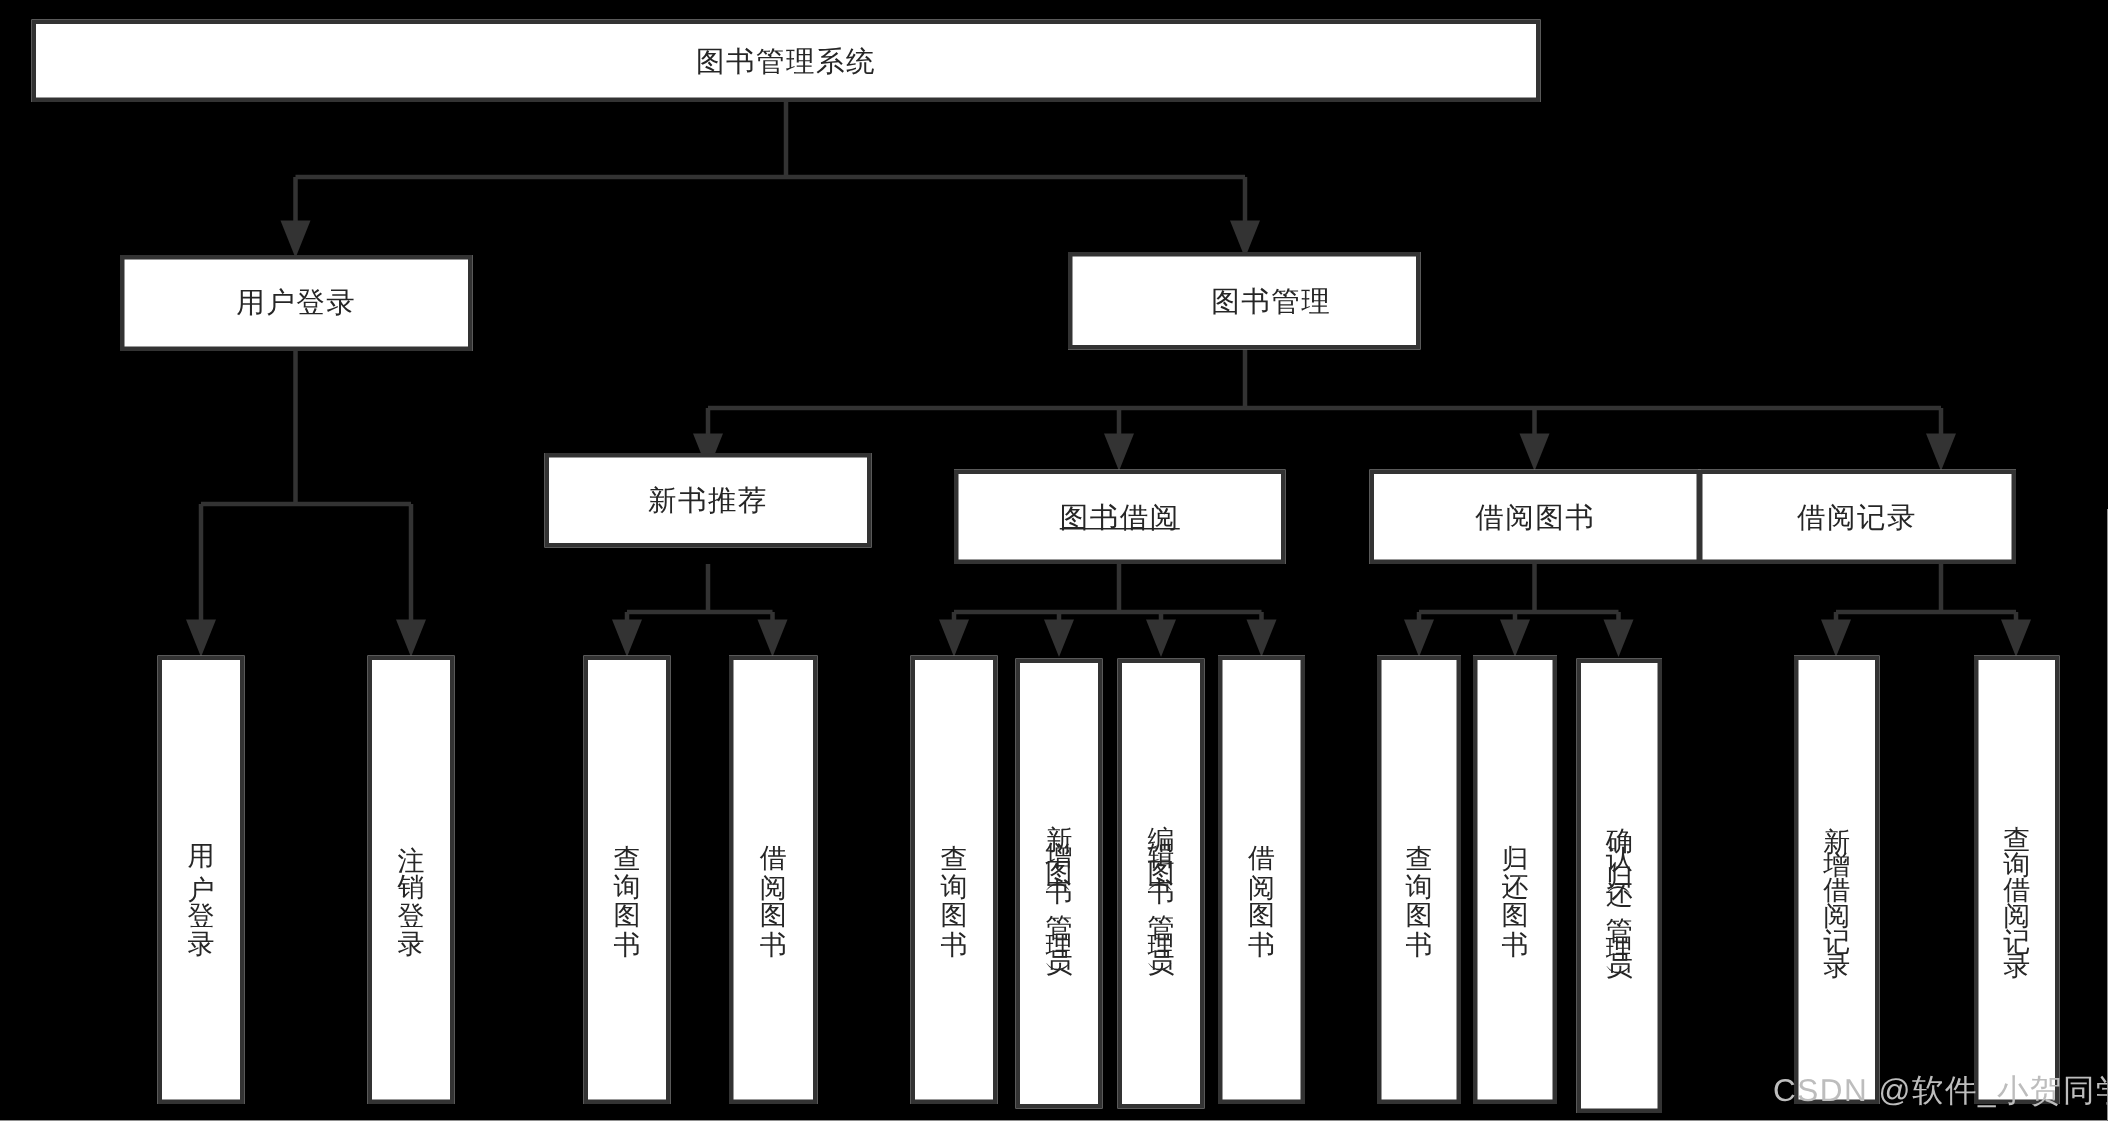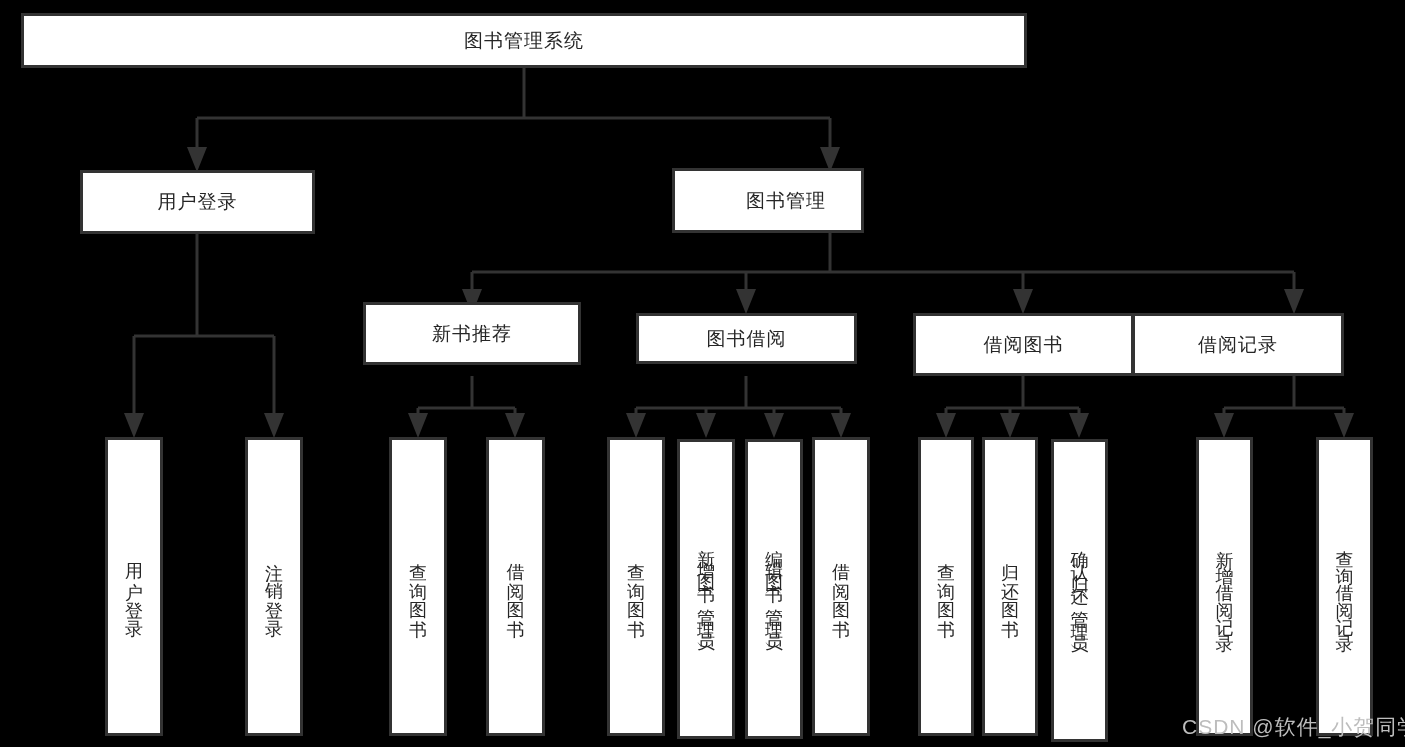--- a/index.html
+++ b/index.html
@@ -92,24 +92,24 @@
       <polygon points="1069,413 1089,413 1079,438"></polygon>
 
       <polygon points="1214,413 1234,413 1224,438"></polygon>
       <polygon points="1334,413 1354,413 1344,438"></polygon>
     </g>
   </svg>
 
   <div class="box" style="left:21px;top:13px;width:1006px;height:55px;">图书管理系统</div>
 
   <div class="box" style="left:80px;top:170px;width:235px;height:64px;">用户登录</div>
-  <div class="box" style="left:672px;top:168px;width:192px;height:65px;padding-left:36px;">图书管理</div>
+  <div class="box" style="left:712px;top:168px;width:235px;height:65px;padding-left:36px;">图书管理</div>
 
   <div class="box" style="left:363px;top:302px;width:218px;height:63px;">新书推荐</div>
-  <div class="box" style="left:636px;top:313px;width:221px;height:51px;">图书借阅</div>
+  <div class="box" style="left:636px;top:313px;width:221px;height:63px;text-decoration:underline;">图书借阅</div>
   <div class="box" style="left:913px;top:313px;width:221px;height:63px;">借阅图书</div>
   <div class="box" style="left:1132px;top:313px;width:212px;height:63px;">借阅记录</div>
 
   <div class="box vbox ls4" style="left:105px;top:437px;width:58px;height:299px;">
     <span>用户登录</span>
     </div>
   <div class="box vbox ls4" style="left:245px;top:437px;width:58px;height:299px;">
     <span>注销登录</span>
     </div>
 

